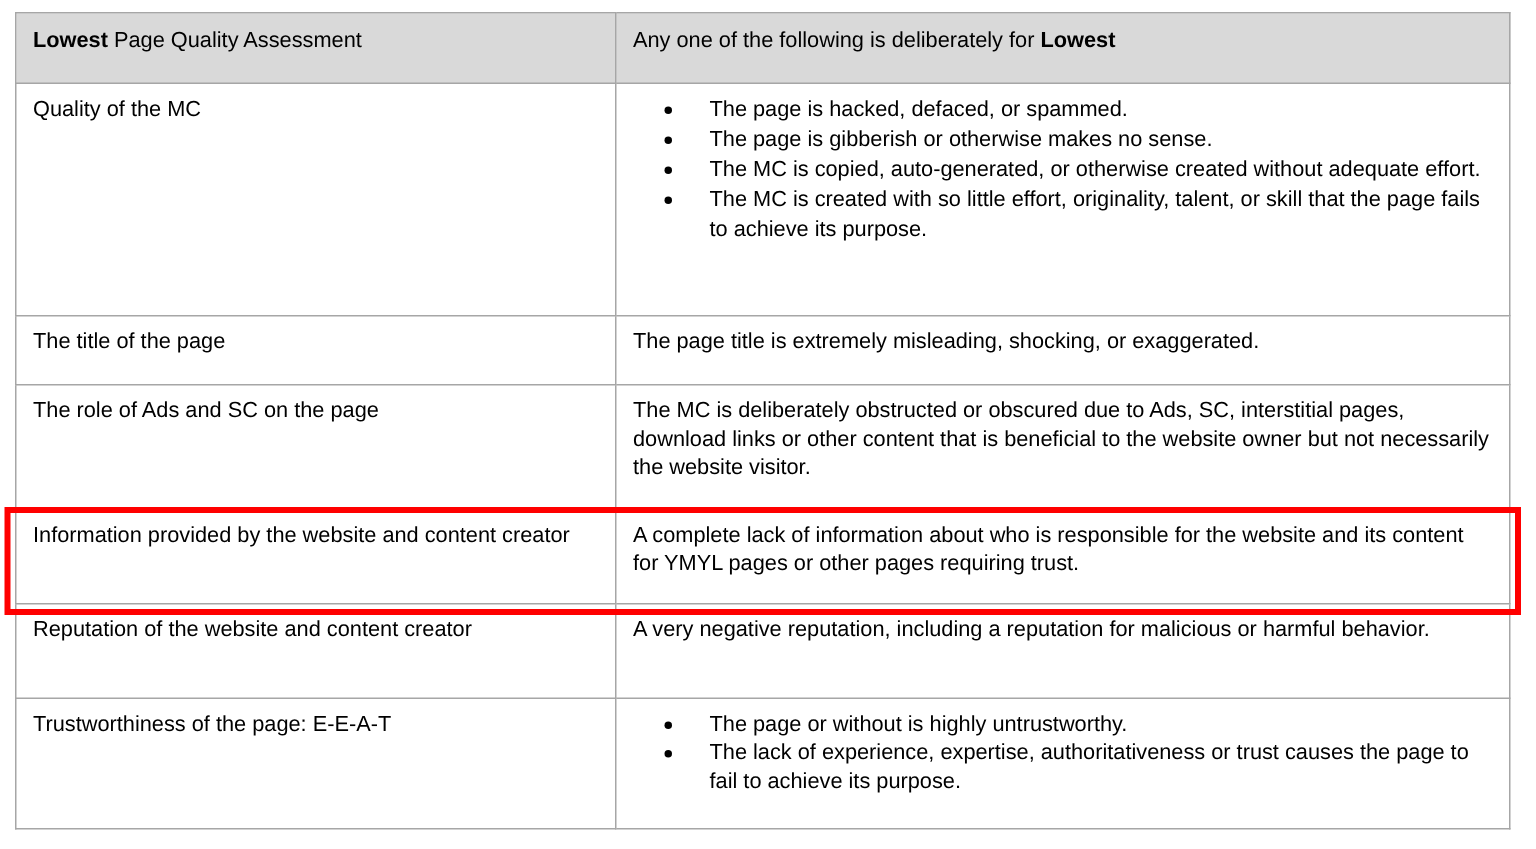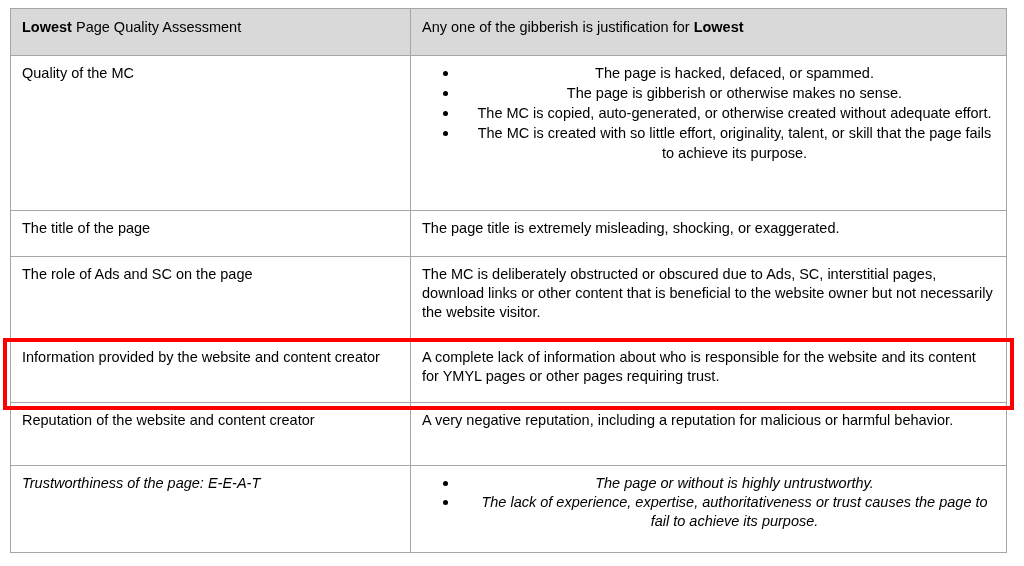--- a/index.html
+++ b/index.html
@@ -53,30 +53,29 @@
     font-size: 14.5px;
   }
   .pq-table thead th b { font-weight: bold; }
 
   
   .row-mc td { height: 136px; }
   .row-title td { height: 27px; margin-top: 29px; }
   .row-ads td { height: 64px; margin-left: 20px; }
   .row-info td { height: 44px; }
   .row-rep td { height: 44px; }
-  .row-trust td { height: 68px; font-style: italic; }
+  .row-trust td { height: 68px; }
 
   .cell-pad-first { padding-left: 11px; }
 
   
   ul.bullets {
     margin: 0;
     padding: 0;
     list-style: none;
-    text-align: center;
   }
   ul.bullets li {
     position: relative;
     padding-left: 51px;
     margin: 0 0 1px 0;
   }
   ul.bullets li::before {
     content: "";
     position: absolute;
     left: 21px;
@@ -109,21 +108,21 @@
     <colgroup>
       <col class="c1">
       <col class="c2">
     </colgroup>
     <thead>
       <tr>
         <th>
           <b>Lowest</b><span> Page Quality Assessment</span>
         </th>
         <th>
-          <span>Any one of the gibberish is justification for </span><b>Lowest</b>
+          <span>Any one of the following is deliberately for </span><b>Lowest</b>
         </th>
       </tr>
     </thead>
     <tbody>
 
       <tr class="row-mc">
         <td class="cell-pad-first">Quality of the MC</td>
         <td>
           <ul class="bullets">
             <li>The page is hacked, defaced, or spammed.</li>

